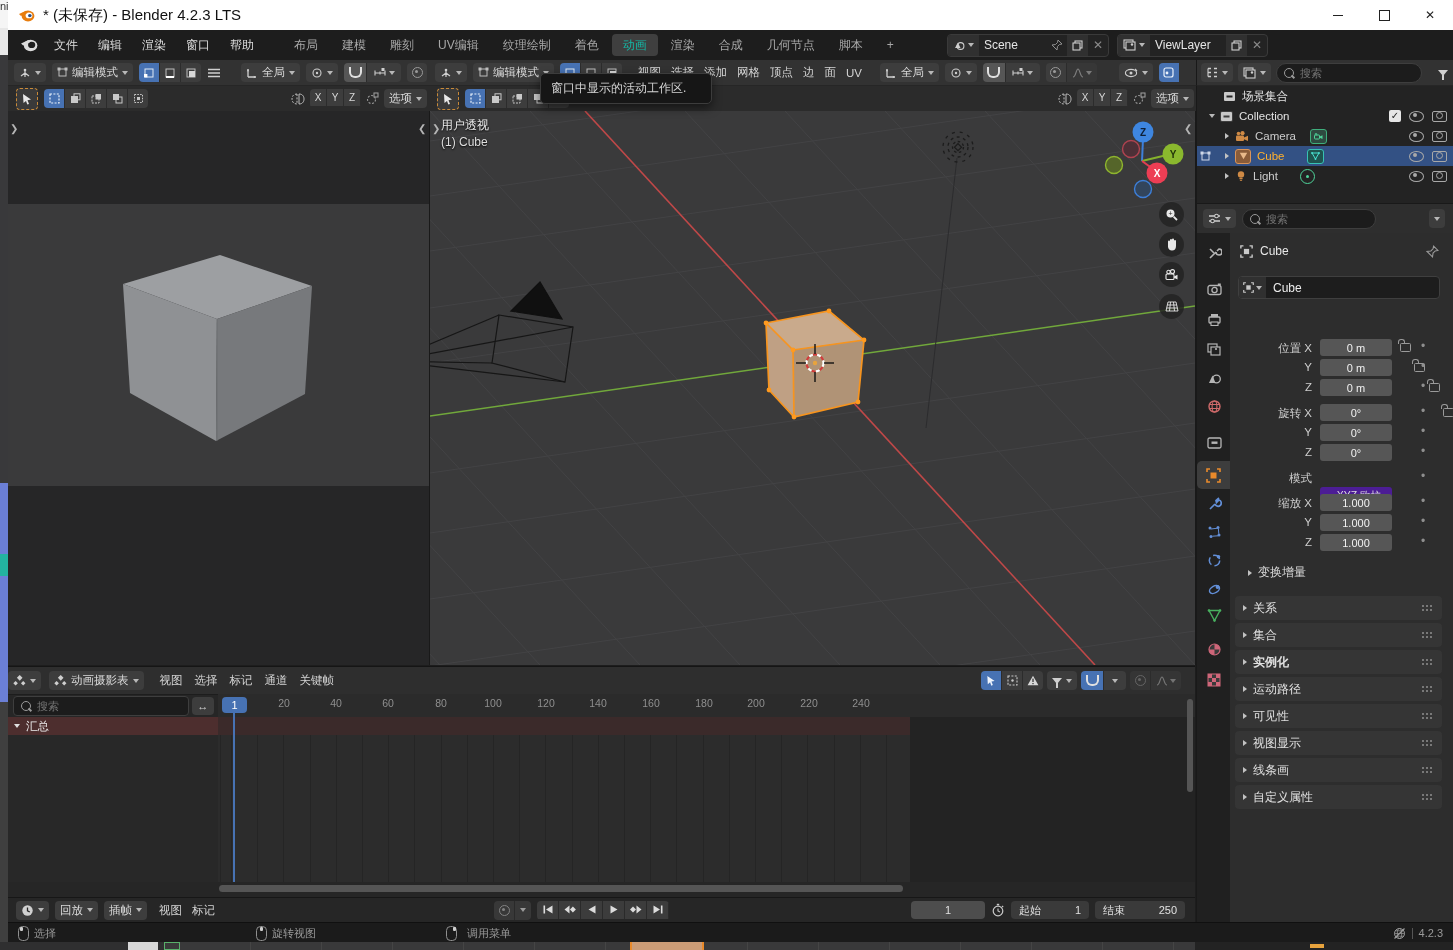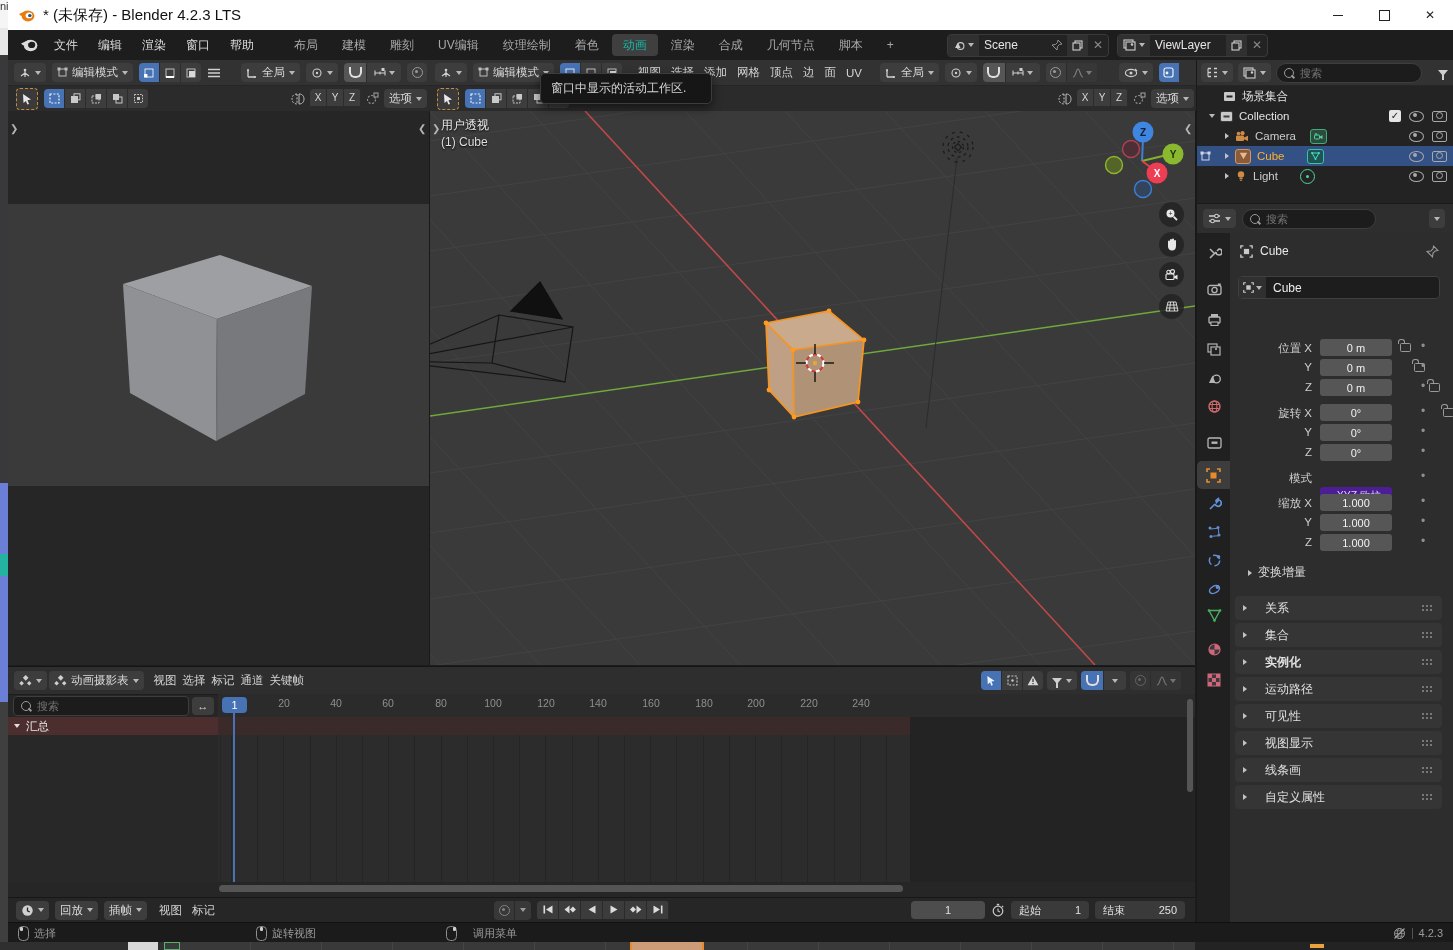--- a/index.html
+++ b/index.html
@@ -45,21 +45,21 @@
   .i-magnet{width:9px;height:9px;border:2px solid #e0e0e0;border-top:none;border-radius:0 0 6px 6px;display:inline-block;}
   .i-funnel{width:0;height:0;border-left:5px solid transparent;border-right:5px solid transparent;border-top:6px solid #cfcfcf;position:relative;display:inline-block;}
   .i-funnel::after{content:"";position:absolute;left:-1px;top:-1px;width:2px;height:5px;background:#cfcfcf;}
   .i-dot{width:9px;height:9px;border:1.3px solid #9a9a9a;border-radius:50%;display:inline-block;position:relative;}
   .i-dot::after{content:"";position:absolute;width:3px;height:3px;border-radius:50%;background:#9a9a9a;left:2px;top:2px;}
   .mouse{width:9px;height:13px;border:1.2px solid #909090;border-radius:4.5px;position:relative;display:inline-block;flex:none;}
   .mouse::after{content:"";position:absolute;width:3px;height:4px;background:#cfcfcf;border-radius:1px;top:0.5px;}
   .mouse.l::after{left:0.5px;} .mouse.m::after{left:2.5px;} .mouse.r::after{right:0.5px;}
   
   .prop-panel{background:#353535;border-radius:4px;color:#e0e0e0;}
-  .pp-collapsed{height:24px;display:flex;align-items:center;gap:18px;padding:0 8px;}
+  .pp-collapsed{height:24px;display:flex;align-items:center;gap:6px;padding:0 8px;}
   .valfield{background:#565656;border-radius:3px;height:17px;color:#f2f2f2;font-size:11px;display:flex;align-items:center;justify-content:center;}
   .tr-label{position:absolute;width:70px;text-align:right;font-size:11.5px;color:#cfcfcf;}
   .tabicon{position:absolute;left:7px;width:20px;height:20px;display:flex;align-items:center;justify-content:center;}
   
   .out-row{position:absolute;left:0;width:258px;height:20px;display:flex;align-items:center;font-size:11.5px;color:#cccccc;}
   .badge{width:15px;height:13px;border-radius:3px;display:flex;align-items:center;justify-content:center;font-size:8px;}
   
   .ds-label{position:absolute;top:3px;transform:translateX(-50%);color:#8f8f8f;font-size:10.5px;}
   .play-btn{width:21px;height:18px;background:#3c3c3c;display:flex;align-items:center;justify-content:center;border-right:1px solid #2a2a2a;}
   .tl-field{background:#3a3a3a;border-radius:4px;height:18px;display:flex;align-items:center;padding:0 8px;font-size:11px;color:#e0e0e0;}
@@ -947,21 +947,21 @@
       <div class="r prop-panel pp-collapsed" style="left:5px;top:552px;width:191px;">
         <span class="carr-r"></span>
           <span>自定义属性</span>
           <span class="grip" style="margin-left:auto;"></span>
       </div>
     </div>
   </div>
 
   <div class="r" style="left:8px;top:666px;width:1187px;height:231px;background:#262626;border-top:1px solid #151515;overflow:hidden;">
 
-    <div class="flex" style="height:27px;background:#2e2e2e;border-bottom:1px solid #1d1d1d;gap:2px;padding-left:6px;justify-content:space-between;">
+    <div class="flex" style="height:27px;background:#2e2e2e;border-bottom:1px solid #1d1d1d;gap:8px;justify-content:space-between;">
       <div class="hbtn">
         <svg width="13" height="12" viewBox="0 0 13 12">
             <rect x="4.7" y="0.8" width="4" height="4" transform="rotate(45 6.7 2.8)" fill="#cfcfcf"></rect>
             <rect x="1" y="6.6" width="3.2" height="3.2" transform="rotate(45 2.6 8.2)" fill="#cfcfcf"></rect>
             <rect x="8.6" y="6.6" width="3.2" height="3.2" transform="rotate(45 10.2 8.2)" fill="#cfcfcf"></rect>
           </svg>
         <span class="carr"></span>
       </div>
       <div class="hbtn">
         <svg width="13" height="12" viewBox="0 0 13 12">
@@ -1149,21 +1149,21 @@
 
   <div class="r flex" style="left:8px;top:922px;width:1445px;height:20px;background:#1b1b1b;border-top:1px solid #101010;color:#9a9a9a;font-size:11px;">
     <span class="flex" style="gap:5px;margin-left:10px;">
         <span class="mouse l"></span>
         <span>选择</span>
       </span>
     <span class="flex" style="gap:5px;margin-left:200px;">
         <span class="mouse m"></span>
         <span>旋转视图</span>
       </span>
-    <span class="flex" style="gap:16px;margin-left:130px;">
+    <span class="flex" style="gap:10px;margin-left:130px;">
         <span class="mouse r"></span>
         <span>调用菜单</span>
       </span>
     <span class="flex" style="margin-left:auto;gap:6px;margin-right:10px;">
       <svg width="13" height="13" viewBox="0 0 13 13">
           <circle cx="6.5" cy="6.5" r="5" fill="none" stroke="#9a9a9a" stroke-width="1"></circle>
           <ellipse cx="6.5" cy="6.5" rx="2.2" ry="5" fill="none" stroke="#9a9a9a" stroke-width="0.8"></ellipse>
           <path d="M1.5 6.5 H11.5 M2 3.8 H11 M2 9.2 H11" stroke="#9a9a9a" stroke-width="0.7"></path>
           <line x1="1.5" y1="11.5" x2="11.5" y2="1.5" stroke="#9a9a9a" stroke-width="1.2"></line>
         </svg>

